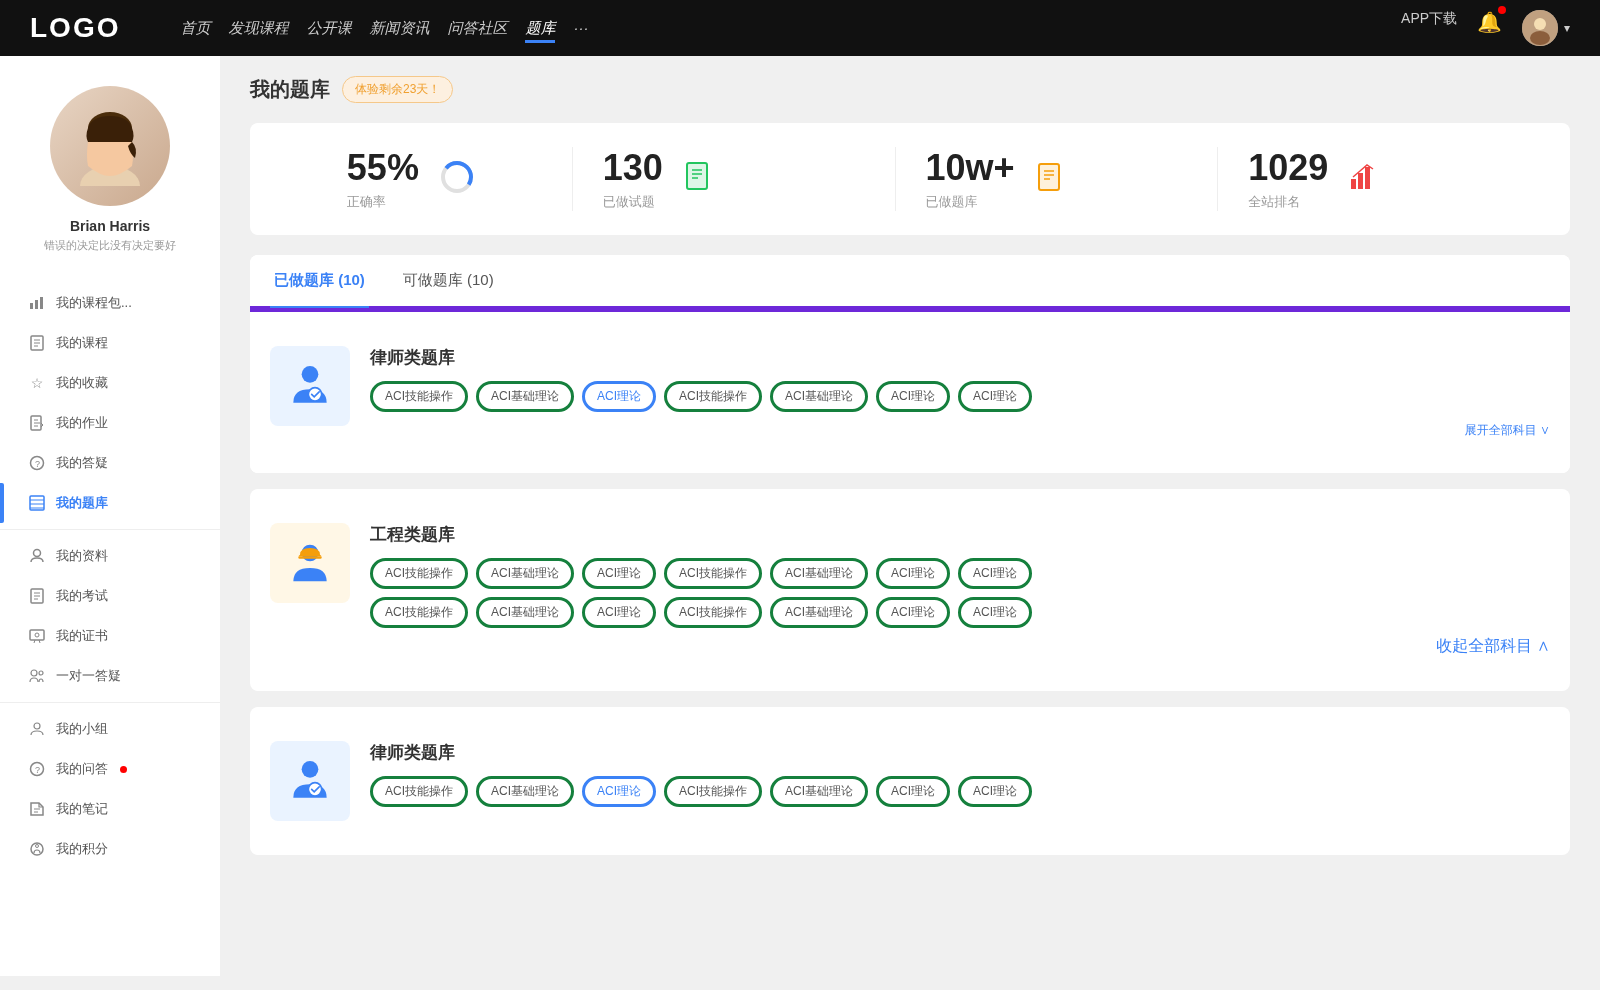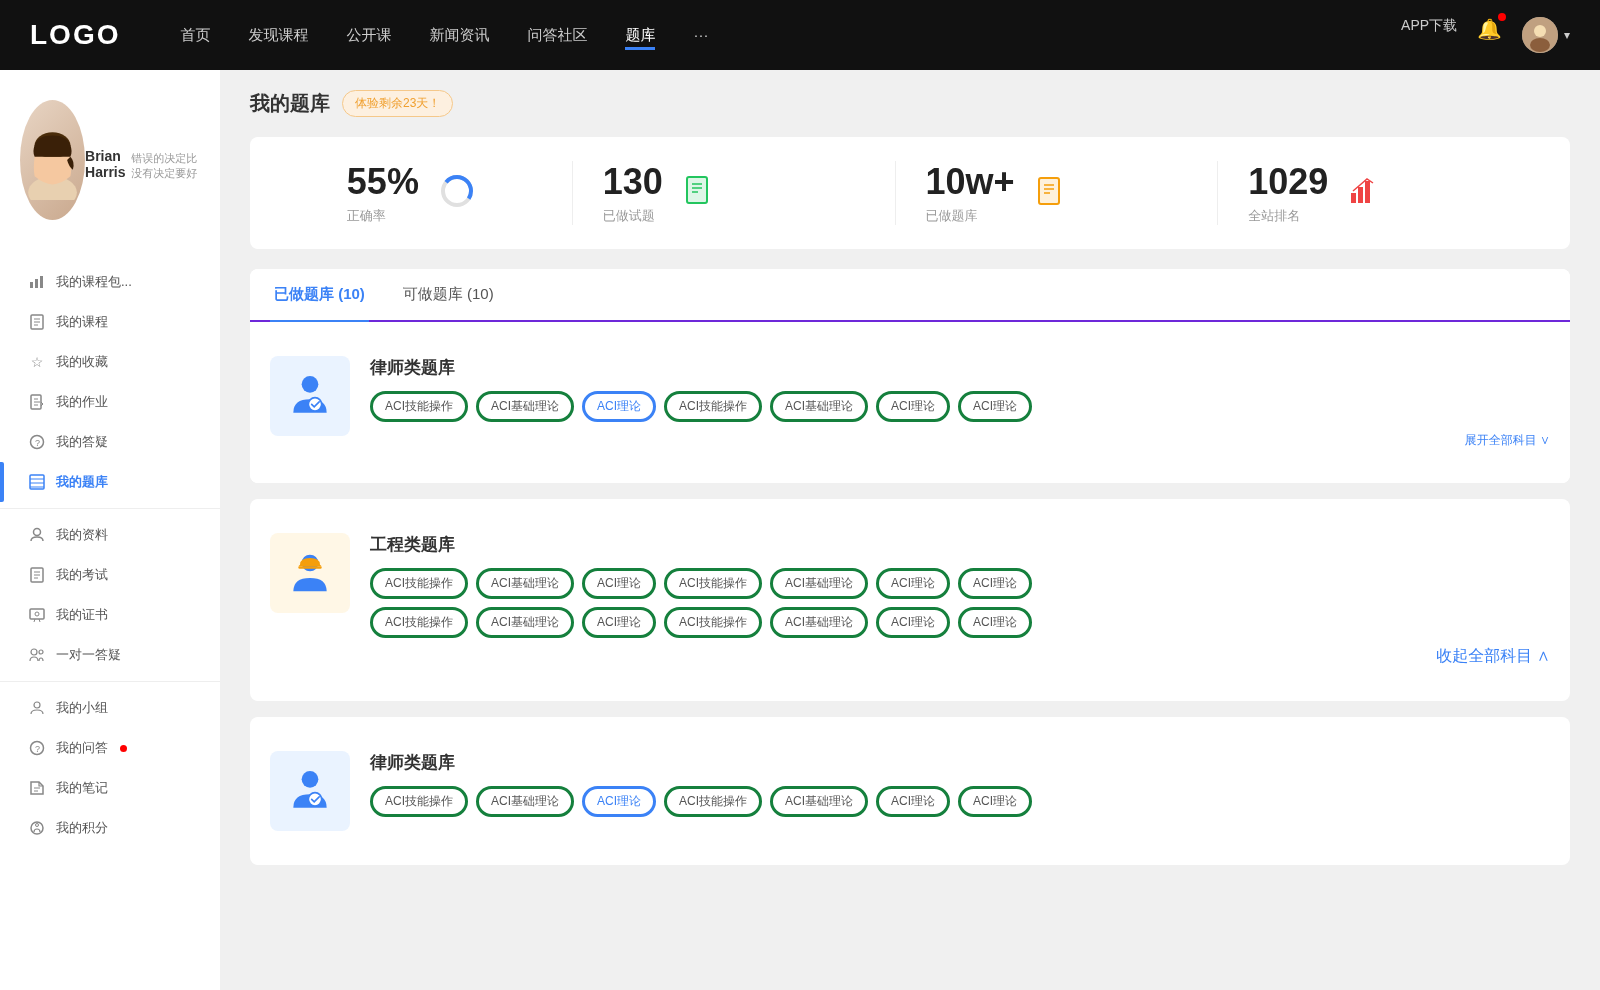--- a/index.html
+++ b/index.html
@@ -1,38 +1,39 @@
 <!DOCTYPE html>
 <html><head>
   <meta charset="utf-8">
   <style>
     * { box-sizing: border-box; margin: 0; padding: 0; }
     body { font-family: -apple-system, BlinkMacSystemFont, 'PingFang SC', 'Microsoft YaHei', sans-serif; background: #f0f0f0; color: #333; }
 
     
     .navbar {
       background: #111;
-      height: 70px;
+      height: 56px;
       display: flex;
       align-items: center;
       padding: 0 30px;
       position: relative;
     }
     .navbar-logo {
       color: white;
       font-size: 28px;
       font-weight: bold;
       margin-right: 60px;
       letter-spacing: 2px;
     }
     .navbar-menu {
       display: flex;
-      gap: 38px;
+      gap: 18px;
       list-style: none;
       flex: 1;
+      font-style: italic;
     }
     .navbar-menu li a {
       color: #ccc;
       text-decoration: none;
       font-size: 15px;
     }
     .navbar-menu li.active a {
       color: white;
       border-bottom: 3px solid #3b82f6;
       padding-bottom: 4px;
@@ -90,20 +91,21 @@
 
     
     .sidebar {
       width: 220px;
       background: white;
       padding: 0 0 20px 0;
       flex-shrink: 0;
     }
     .sidebar-profile {
       display: flex;
+      flex-direction: column;
       align-items: center;
       padding: 30px 20px 20px;
       background: white;
     }
     .profile-avatar {
       width: 120px;
       height: 120px;
       border-radius: 50%;
       background: linear-gradient(135deg, #e8d5c4 0%, #c9a88d 100%);
       display: flex;
@@ -239,21 +241,21 @@
     }
 
     
     .tabs {
       display: flex;
       gap: 30px;
       margin-bottom: 0;
       background: white;
       padding: 0 20px;
       border-radius: 8px 8px 0 0;
-      border-bottom: 2px solid #6d28d9;
+      border-bottom: 6px solid #6d28d9;
     }
     .tab-item {
       padding: 16px 4px;
       font-size: 15px;
       cursor: pointer;
       color: #555;
       position: relative;
     }
     .tab-item.active {
       color: #3b82f6;

